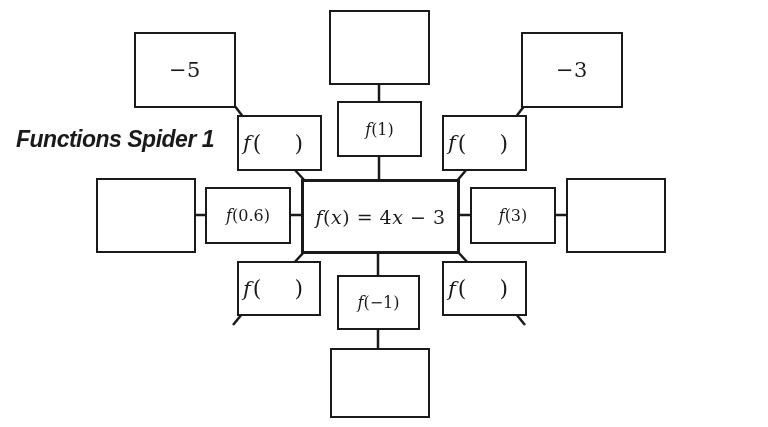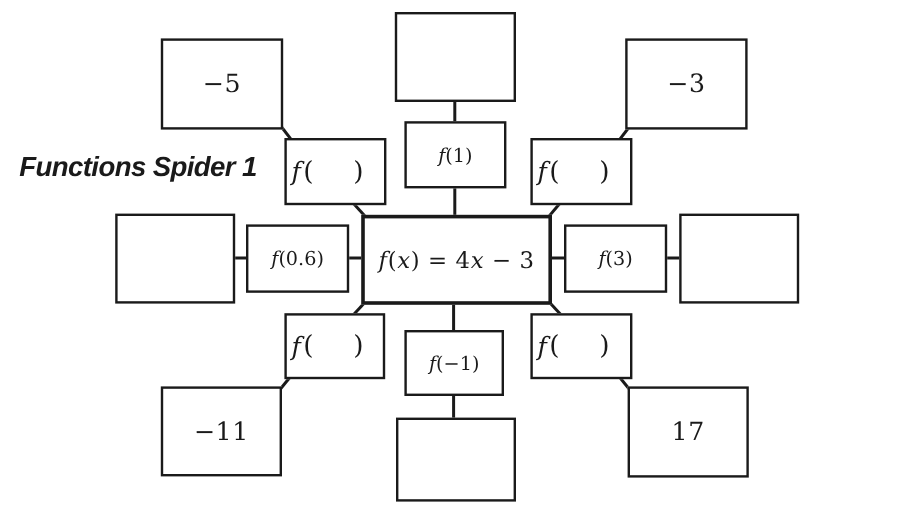--- a/index.html
+++ b/index.html
@@ -138,25 +138,19 @@
   </div>
 
   <div class="box value-box" style="left:96px;top:178px;width:100px;height:75px;">
     <span></span>
   </div>
 
   <div class="box value-box" style="left:566px;top:178px;width:100px;height:75px;">
     <span></span>
   </div>
 
-  <div class="box value-box" style="left:134px;top:322px;width:101px;height:75px;">
-    <span>−11</span>
-  </div>
 
   <div class="box value-box" style="left:330px;top:348px;width:100px;height:70px;">
     <span></span>
   </div>
 
-  <div class="box value-box" style="left:523px;top:322px;width:101px;height:76px;">
-    <span>17</span>
-  </div>
 
 </div>
 
 </body></html>

